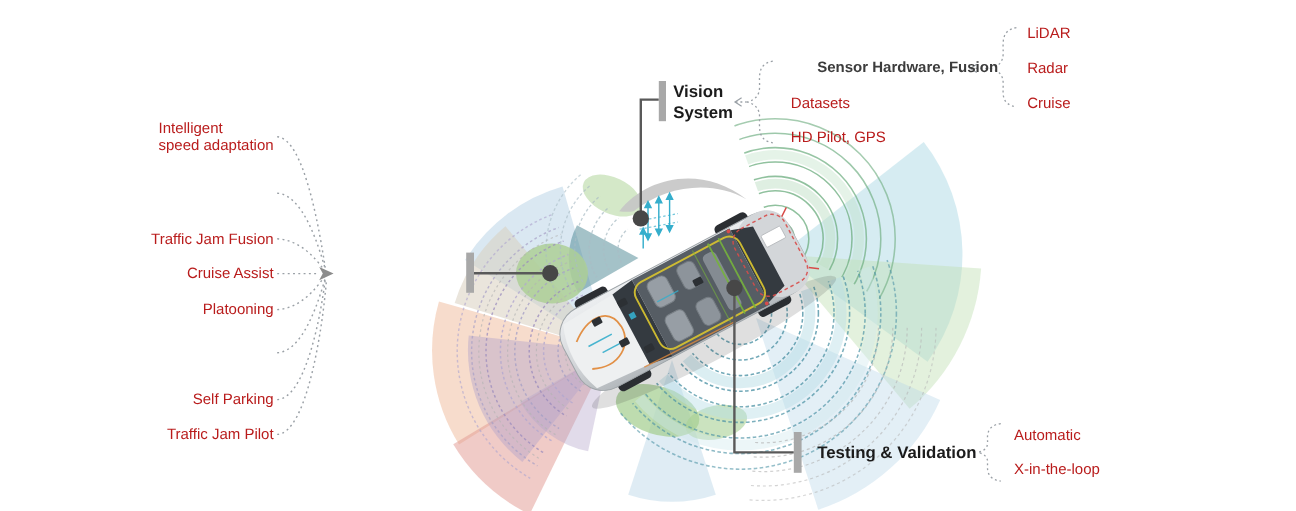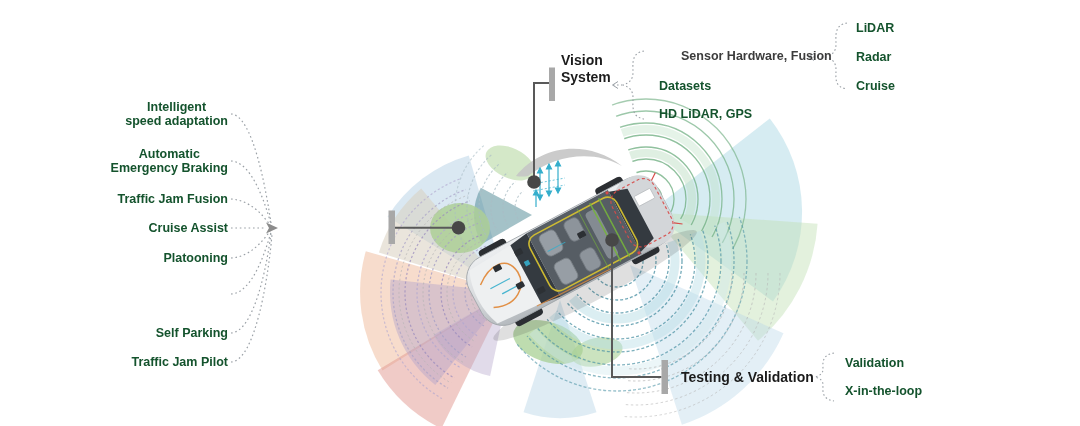--- a/index.html
+++ b/index.html
@@ -1,21 +1,21 @@
 <!DOCTYPE html>
 <html><head>
 <meta charset="utf-8">
 <style>
   html,body{margin:0;padding:0;background:#fff;}
   .stage{position:relative;width:1080px;height:426px;background:#ffffff;overflow:hidden;
          font-family:"Liberation Sans",sans-serif;}
   .stage svg{position:absolute;left:0;top:0;}
-  .t{position:absolute;color:#14532d;font-size:12.5px;line-height:14px;
-     white-space:pre-line;transform:translateY(-50%);font-weight:bold;}
-  .t.r{text-align:center;}
+  .t{position:absolute;color:#b91c1c;font-size:12.5px;line-height:14px;
+     white-space:pre-line;transform:translateY(-50%);}
+  .t.r{text-align:left;}
   .hd{font-weight:bold;color:#1b1b1b;font-size:14px;line-height:17px;}
   .sb{font-weight:bold;color:#3c3c3c;margin-left:22px;}
 </style>
 </head>
 <body>
 
 <div class="stage">
 
 <svg width="1080" height="426" viewBox="0 0 1080 426">
   <defs>
@@ -214,36 +214,34 @@
   <rect x="388.5" y="210.5" width="6.5" height="33.5" fill="#a8a8a8"></rect>
   <rect x="549" y="67.5" width="6" height="33.5" fill="#a8a8a8"></rect>
   <rect x="661.5" y="360" width="6.5" height="34" fill="#a8a8a8"></rect>
   <circle cx="458.5" cy="227.7" r="6.8" fill="#474747"></circle>
   <circle cx="534" cy="182" r="6.8" fill="#474747"></circle>
   <circle cx="612" cy="240" r="6.8" fill="#474747"></circle>
 </svg>
 
 <div class="t r" style="right:852px;top:114px">Intelligent
 speed adaptation</div>
-<div class="t r" style="right:852px;top:161px">Automatic
-Emergency Braking</div>
 <div class="t r" style="right:852px;top:199px">Traffic Jam Fusion</div>
 <div class="t r" style="right:852px;top:228px">Cruise Assist</div>
 <div class="t r" style="right:852px;top:258px">Platooning</div>
 <div class="t r" style="right:852px;top:333px">Self Parking</div>
 <div class="t r" style="right:852px;top:362px">Traffic Jam Pilot</div>
 
-<div class="t hd" style="left:561px;top:69px">Vision
+<div class="t hd" style="left:561px;top:85px">Vision
 System</div>
 <div class="t hd" style="left:681px;top:377px">Testing &amp; Validation</div>
 
 <div class="t sb" style="left:659px;top:56px">Sensor Hardware, Fusion</div>
 <div class="t" style="left:659px;top:86px">Datasets</div>
-<div class="t" style="left:659px;top:114px">HD LiDAR, GPS</div>
+<div class="t" style="left:659px;top:114px">HD Pilot, GPS</div>
 
 <div class="t" style="left:856px;top:28px">LiDAR</div>
 <div class="t" style="left:856px;top:57px">Radar</div>
 <div class="t" style="left:856px;top:86px">Cruise</div>
 
-<div class="t" style="left:845px;top:363px">Validation</div>
+<div class="t" style="left:845px;top:363px">Automatic</div>
 <div class="t" style="left:845px;top:391px">X-in-the-loop</div>
 
 </div>
 
 </body></html>

